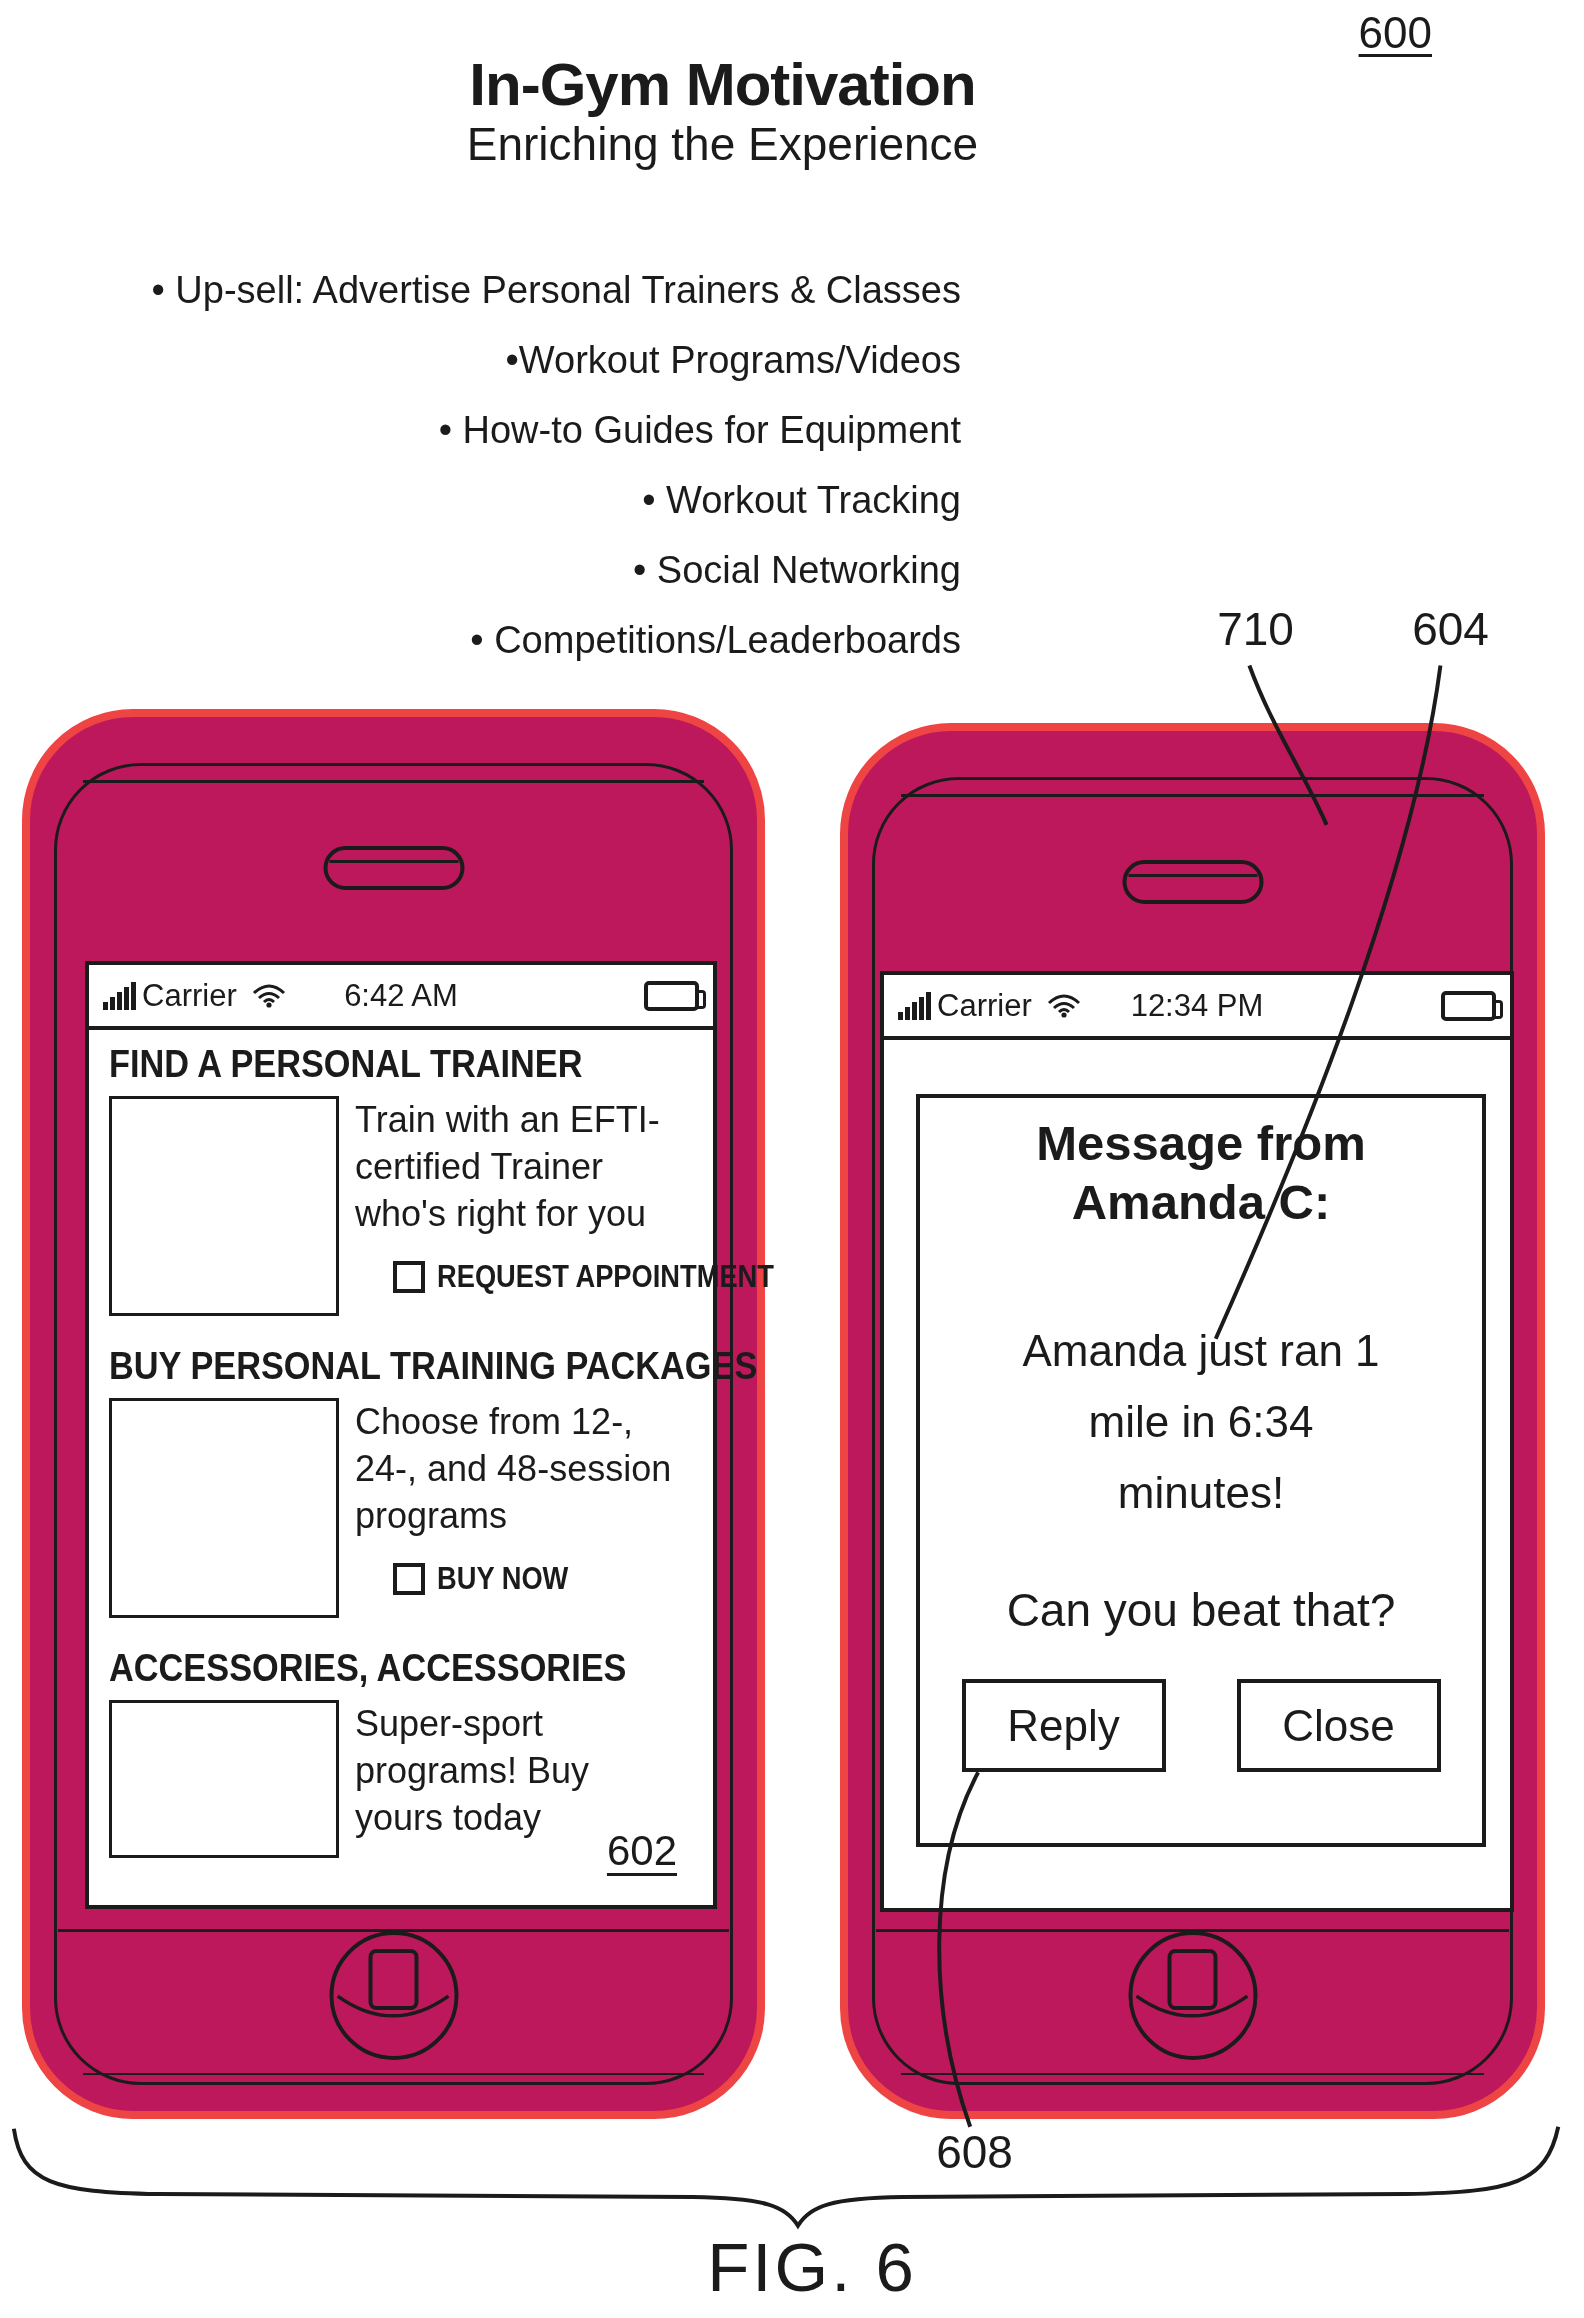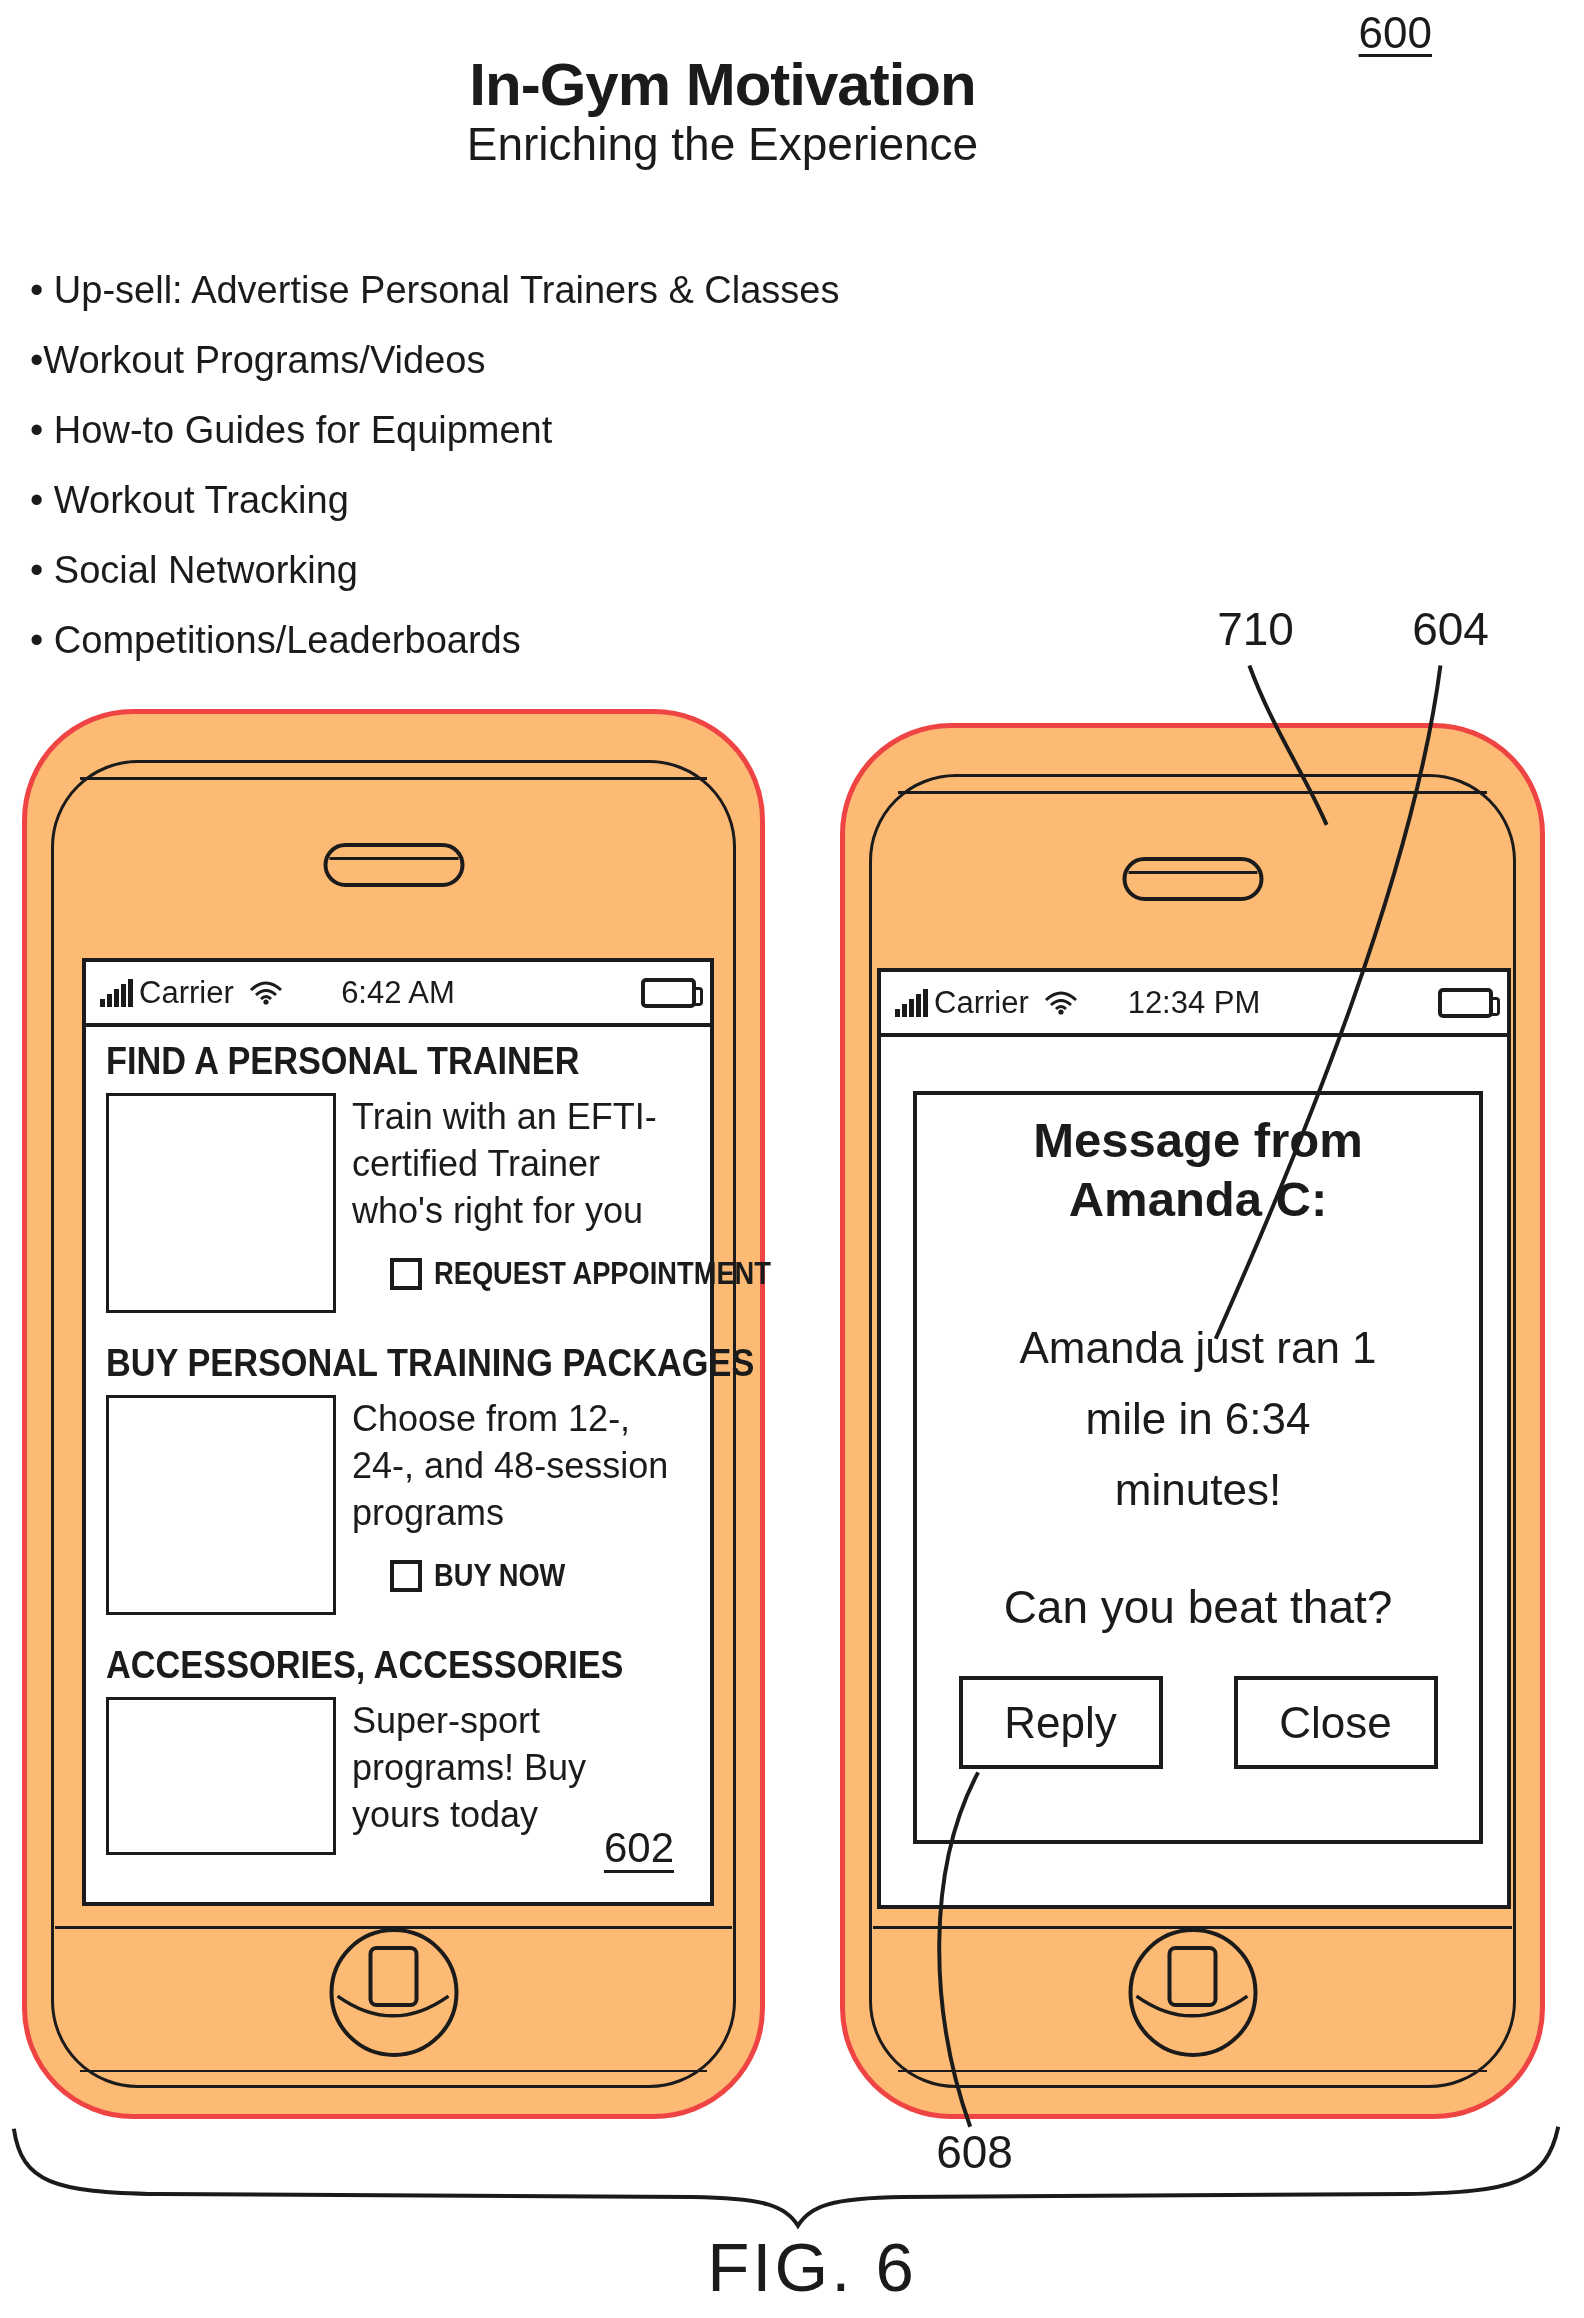--- a/index.html
+++ b/index.html
@@ -7,33 +7,33 @@
   body { width:1584px; height:2319px; font-family:"Liberation Sans", sans-serif; color:#1b1b1b; }
   .canvas { position:relative; width:1584px; height:2319px; background:#ffffff; overflow:hidden; }
 
   
   .fig-num { position:absolute; top:8px; left:0; width:1432px; text-align:right;
              font-size:44px; }
   .fig-num span { text-decoration:underline; text-decoration-thickness:3px; text-underline-offset:6px; }
   .title { position:absolute; top:50px; left:0; width:1445px; text-align:center;
            font-size:60px; font-weight:bold; letter-spacing:-1px; }
   .subtitle { position:absolute; top:117px; left:0; width:1445px; text-align:center; font-size:46px; }
-  .bullets { position:absolute; top:255px; left:30px; width:931px; text-align:left;
+  .bullets { position:absolute; top:255px; left:30px; width:931px; text-align:right;
              font-size:38px; line-height:70px; }
 
   
   .ref-label { position:absolute; font-size:46px; width:129px; text-align:center; }
   .l606 { top:602px; left:1191px; }
   .l604 { top:602px; left:1386px; }
   .l608 { top:2125px; left:910px; }
   .caption { position:absolute; top:2228px; left:40px; width:1544px; text-align:center;
              font-size:69px; letter-spacing:3px; }
 
   
-  .phone { position:absolute; border:5px solid #ef4444; border-radius:111px; background:#fdba74; }
+  .phone { position:absolute; border:8px solid #ef4444; border-radius:111px; background:#be185d; }
   .phone-left  { left:22px;  top:709px; width:743px; height:1410px; }
   .phone-right { left:840px; top:723px; width:705px; height:1396px; }
   .inner-bezel { position:absolute; left:24px; right:24px; top:46px; bottom:26px;
                  border:3px solid #1b1b1b; border-radius:87px; }
   .top-extra    { position:absolute; left:53px; right:53px; top:63px; border-top:3px solid #1b1b1b; }
   .below-line   { position:absolute; left:28px; right:28px; border-top:3px solid #1b1b1b; }
   .phone-left  .below-line { top:1212px; }
   .phone-right .below-line { top:1198px; }
   .bottom-extra { position:absolute; left:53px; right:53px; border-top:2px solid #1b1b1b; }
   .phone-left  .bottom-extra { top:1356px; }

